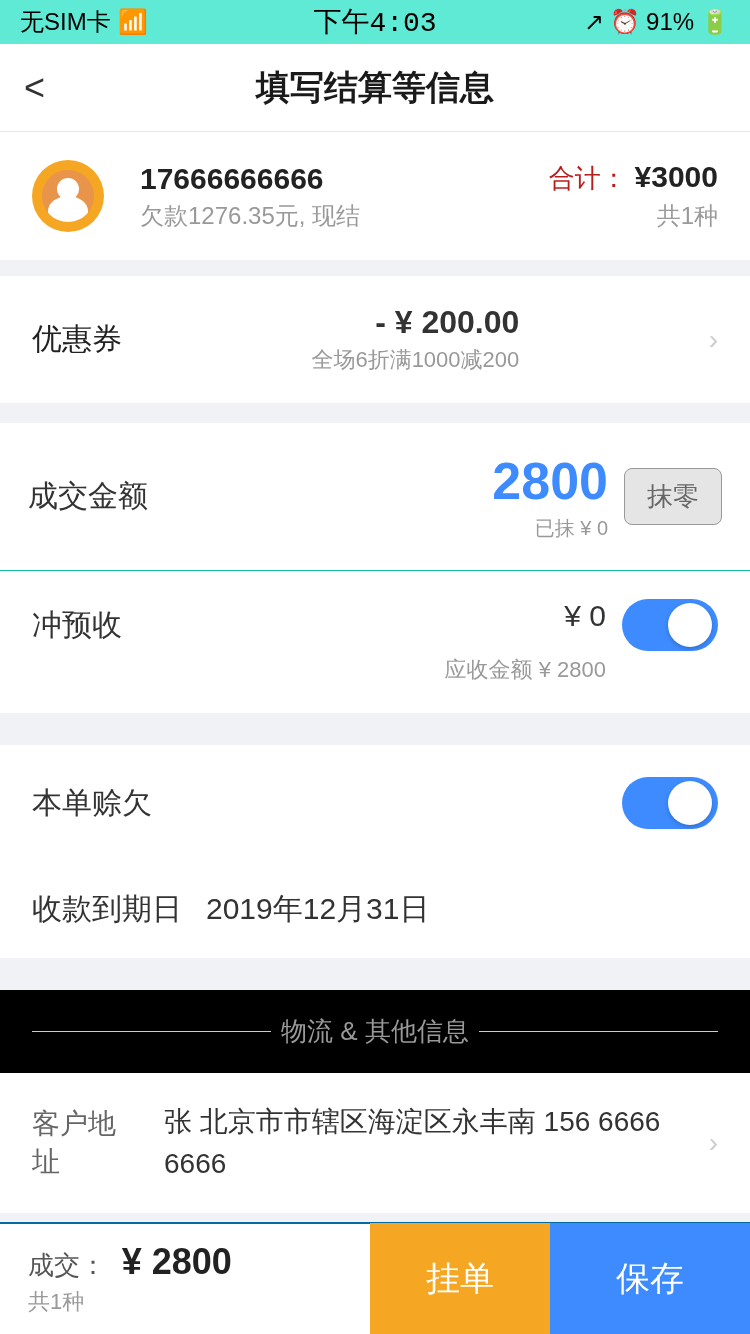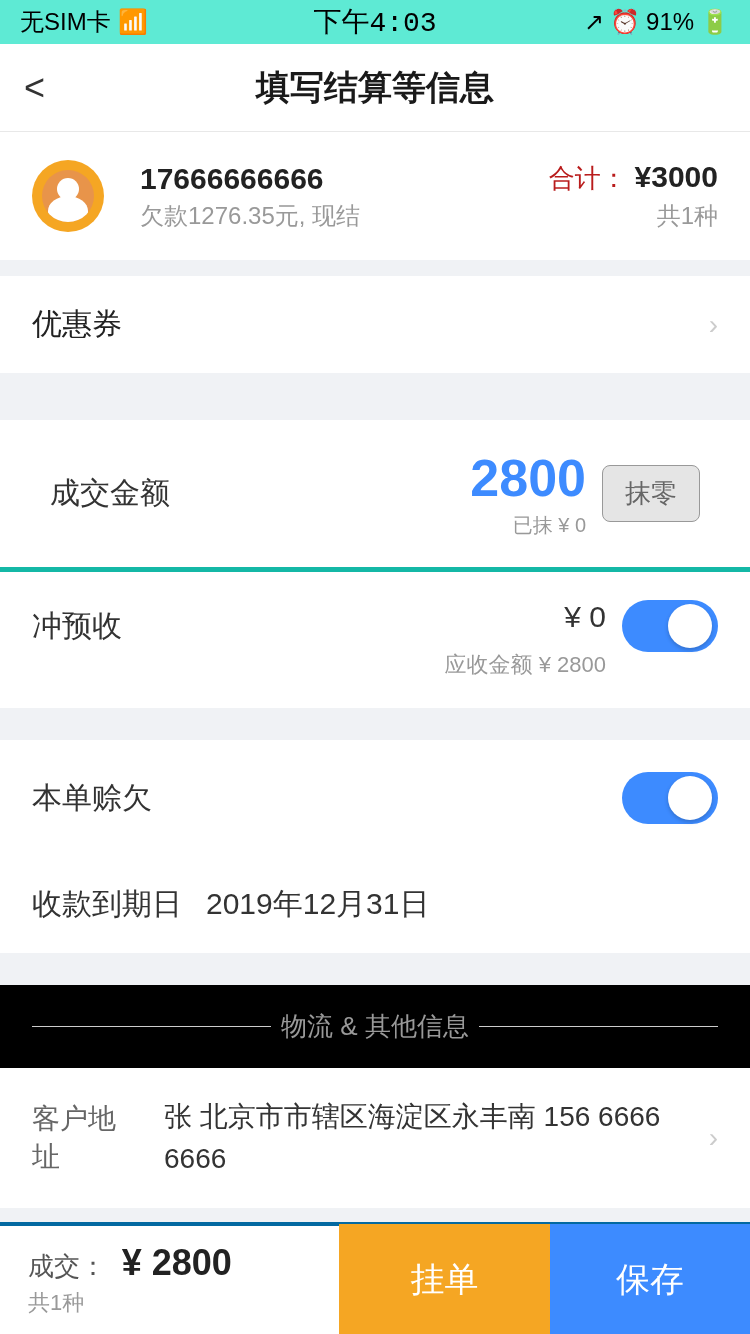--- a/index.html
+++ b/index.html
@@ -158,21 +158,21 @@
       margin-top: 4px;
     }
 
     
     .coupon-row {
       background: #fff;
       padding: 28px 32px;
       display: flex;
       align-items: center;
       justify-content: space-between;
-      margin-bottom: 31px;
+      margin-bottom: 4px;
       cursor: pointer;
     }
     .coupon-label {
       font-size: 30px;
       color: #222;
     }
     .coupon-discount {
       font-size: 32px;
       color: #333;
       font-weight: 600;
@@ -196,22 +196,22 @@
 
     
     .form-section {
       background: #fff;
       margin-bottom: 16px;
     }
     .form-row {
       display: flex;
       align-items: center;
       justify-content: space-between;
-      padding: 28px 50px;
-      border-bottom: 5px solid #14b8a6;
+      padding: 28px 28px;
+      border-bottom: 1px solid #14b8a6;
     }
     .form-row:last-child {
       border-bottom: none;
     }
     .form-label {
       font-size: 30px;
       color: #333;
       flex-shrink: 0;
     }
     .form-value-area {
@@ -284,21 +284,21 @@
     .advance-values {
       text-align: right;
     }
     .advance-amount {
       font-size: 30px;
       color: #333;
     }
     .advance-sub {
       font-size: 22px;
       color: #999;
-      margin-top: 16px;
+      margin-top: 22px;
     }
 
     
     .credit-row {
       display: flex;
       align-items: center;
       justify-content: space-between;
       padding: 32px 32px;
     }
     .credit-label {
@@ -371,21 +371,21 @@
     
     .bottom-bar {
       position: fixed;
       bottom: 0;
       left: 0;
       width: 750px;
       height: 112px;
       background: #fff;
       display: flex;
       align-items: center;
-      border-top: 4px solid #0369a1;
+      border-top: 2px solid #0369a1;
     }
     .bottom-summary {
       flex: 1;
       padding: 0 28px;
     }
     .bottom-total-label {
       font-size: 26px;
       color: #555;
       display: inline;
     }
@@ -394,21 +394,21 @@
       font-weight: 700;
       color: #222;
       margin-left: 8px;
     }
     .bottom-count {
       font-size: 22px;
       color: #999;
       margin-top: 4px;
     }
     .btn-pending {
-      width: 211px;
+      width: 180px;
       height: 112px;
       background: #f5a623;
       border: none;
       font-size: 34px;
       color: #fff;
       font-weight: 500;
       cursor: pointer;
       display: flex;
       align-items: center;
       justify-content: center;
@@ -469,20 +469,24 @@
       <div>
         <span class="total-label">合计：</span>
         <span class="total-amount">¥3000</span>
       </div>
       <div class="total-count">共1种</div>
     </div>
   </div>
 
   <div class="coupon-row">
     <span class="coupon-label">优惠券</span>
+    <div class="coupon-right-info">
+      <div class="coupon-discount">- ¥ 200.00</div>
+      <div class="coupon-desc">全场6折满1000减200</div>
+    </div>
     <span class="chevron">›</span>
   </div>
 
   <div class="section-divider"></div>
 
   <div class="form-section">
     <div class="form-row">
       <span class="form-label">成交金额</span>
       <div class="form-value-area">
         <div>

